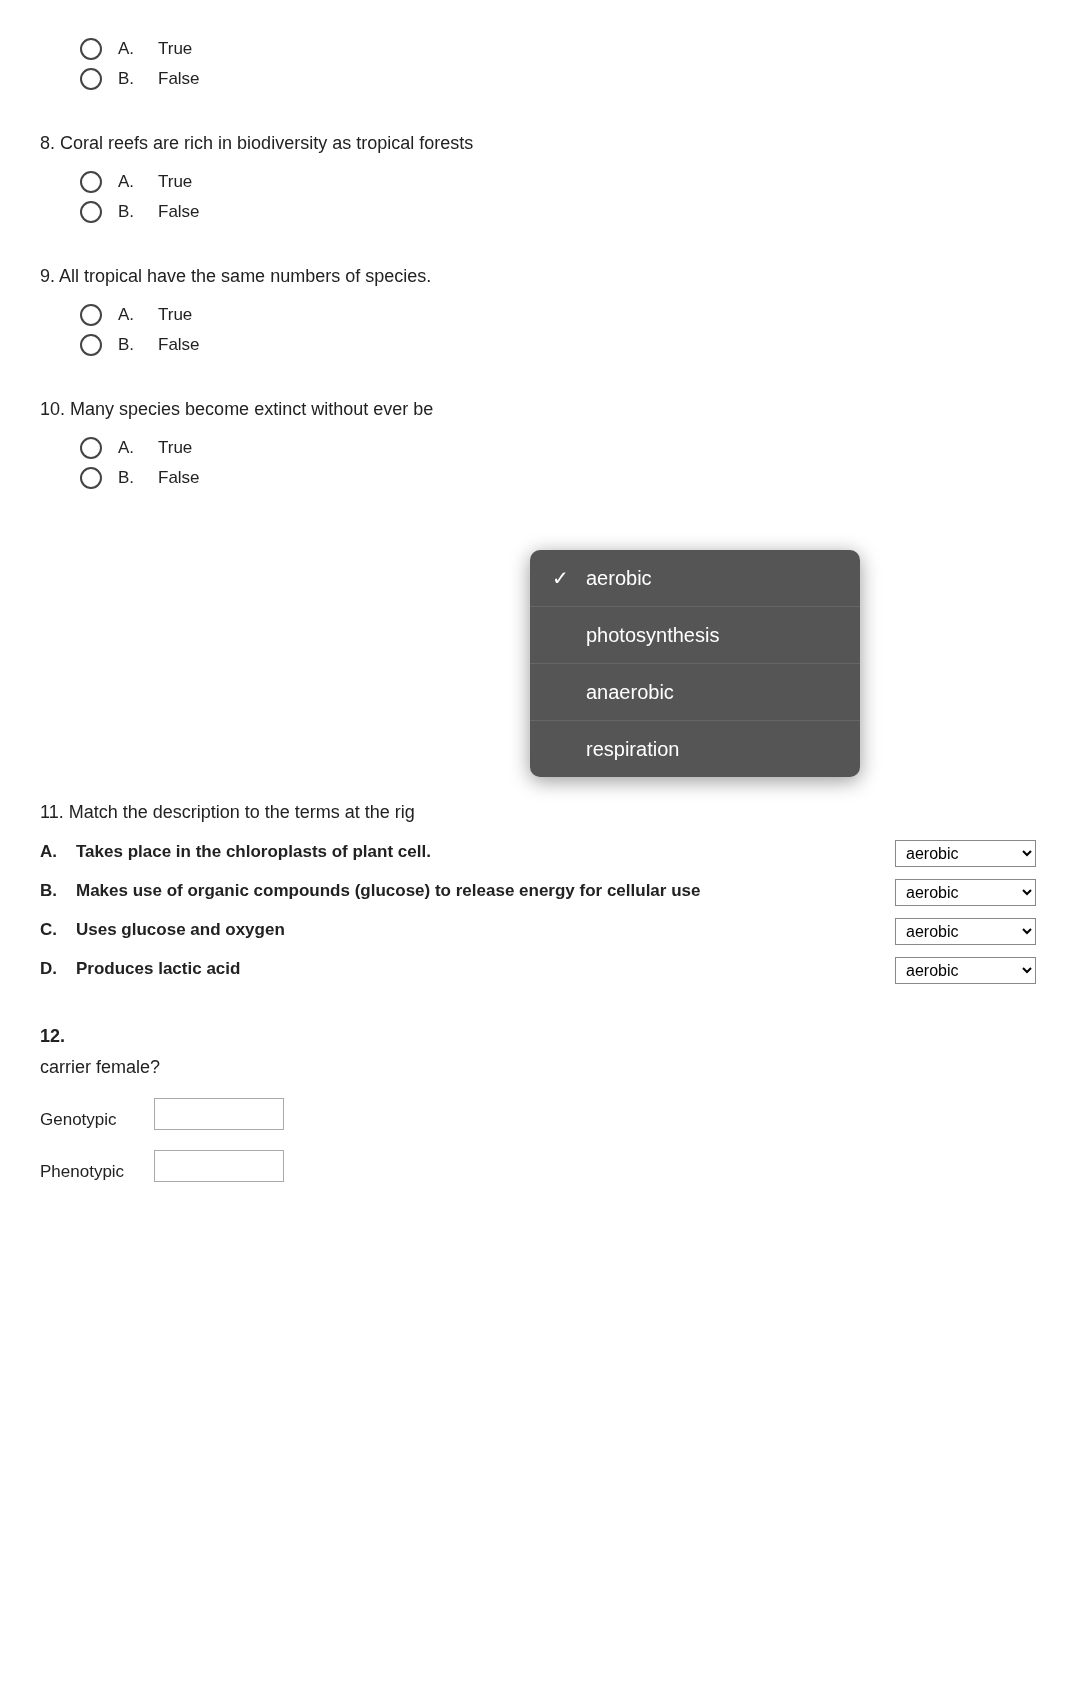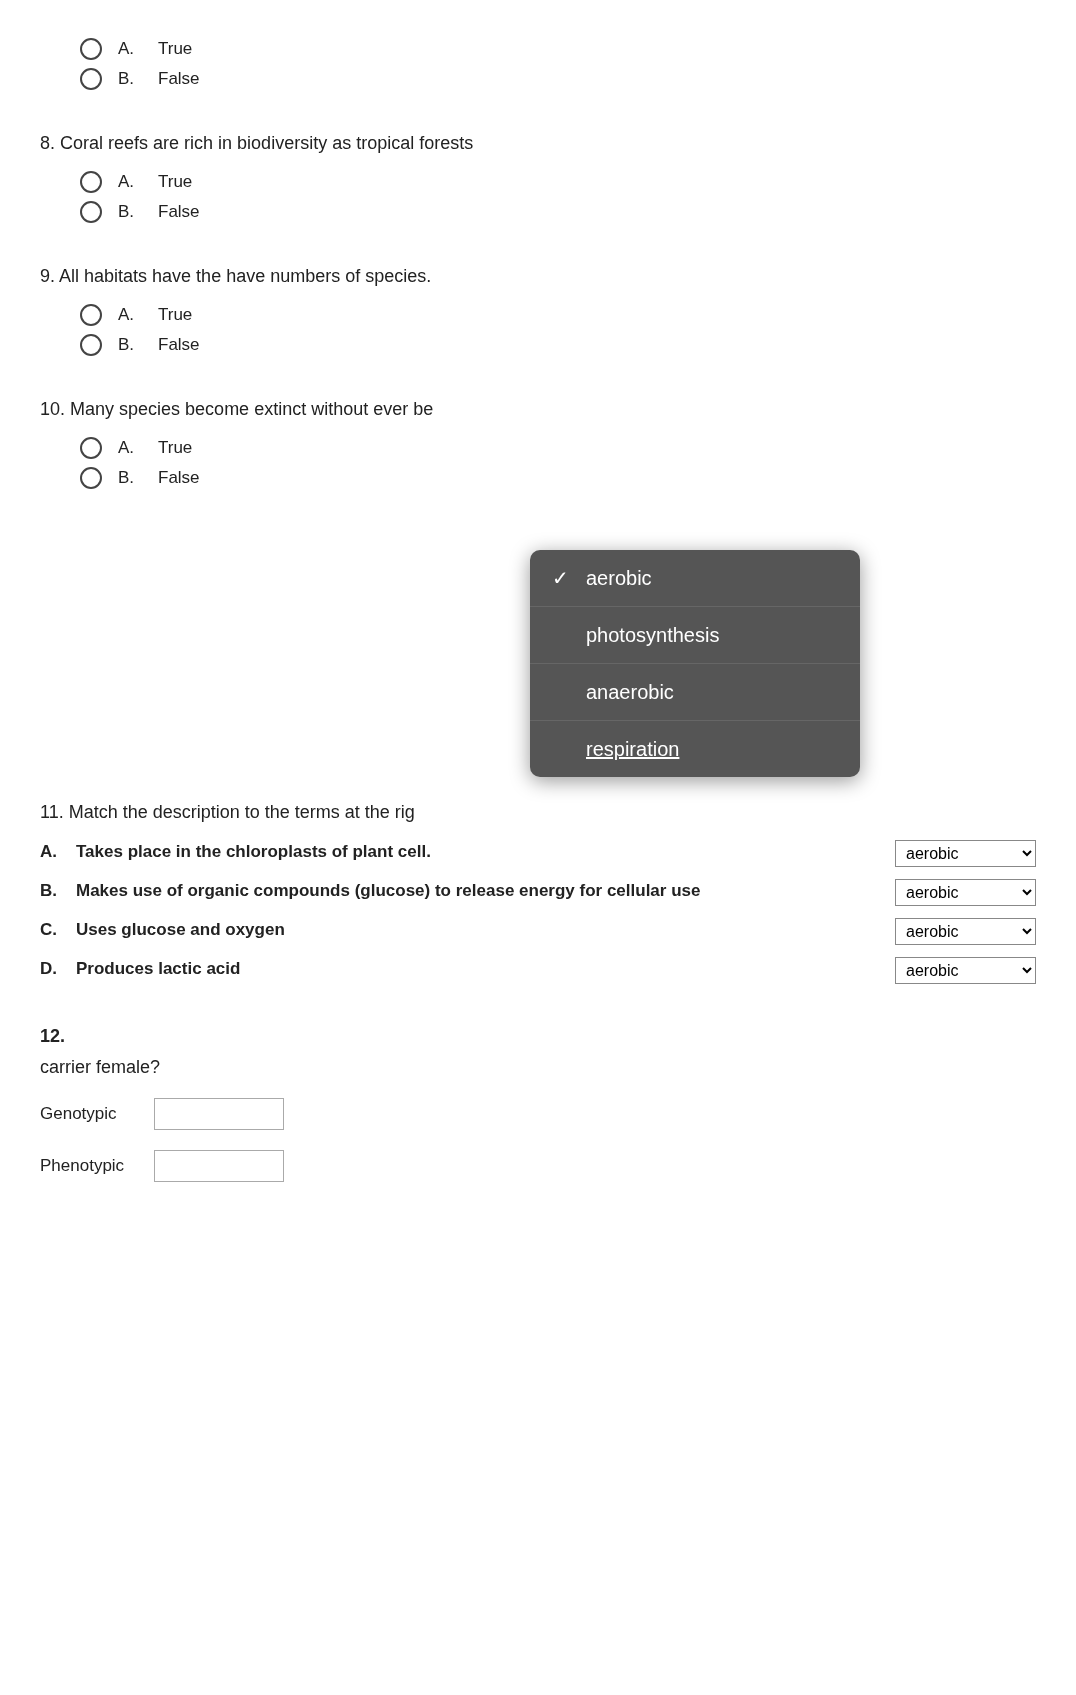--- a/index.html
+++ b/index.html
@@ -113,21 +113,20 @@
       font-size: 20px;
       border-bottom: 1px solid #666;
       display: flex;
       align-items: center;
       gap: 12px;
       cursor: pointer;
     }
 
     .dropdown-item:last-child {
       border-bottom: none;
-      text-decoration: underline;
     }
 
     .dropdown-item.selected {
       font-weight: normal;
     }
 
     .checkmark {
       font-size: 20px;
       color: #fff;
       min-width: 22px;
@@ -139,21 +138,21 @@
     }
 
     .q12-label {
       font-size: 18px;
       margin-bottom: 10px;
       font-weight: normal;
     }
 
     .input-row {
       display: flex;
-      align-items: center;
+      align-items: flex-end;
       gap: 14px;
       margin-bottom: 20px;
     }
 
     .input-label {
       font-size: 17px;
       min-width: 100px;
     }
 
     .text-input {
@@ -191,21 +190,21 @@
   </div>
   <div class="option-row">
     <span class="radio-circle"></span>
     <span class="option-label">B.</span>
     <span class="option-text">False</span>
   </div>
 </div>
 
 <div class="question-block">
   <div class="question-text">
-    <span>9.</span> <span>All habitats have the have numbers of species.</span>
+    <span>9.</span> <span>All tropical have the same numbers of species.</span>
   </div>
   <div class="option-row">
     <span class="radio-circle"></span>
     <span class="option-label">A.</span>
     <span class="option-text">True</span>
   </div>
   <div class="option-row">
     <span class="radio-circle"></span>
     <span class="option-label">B.</span>
     <span class="option-text">False</span>

